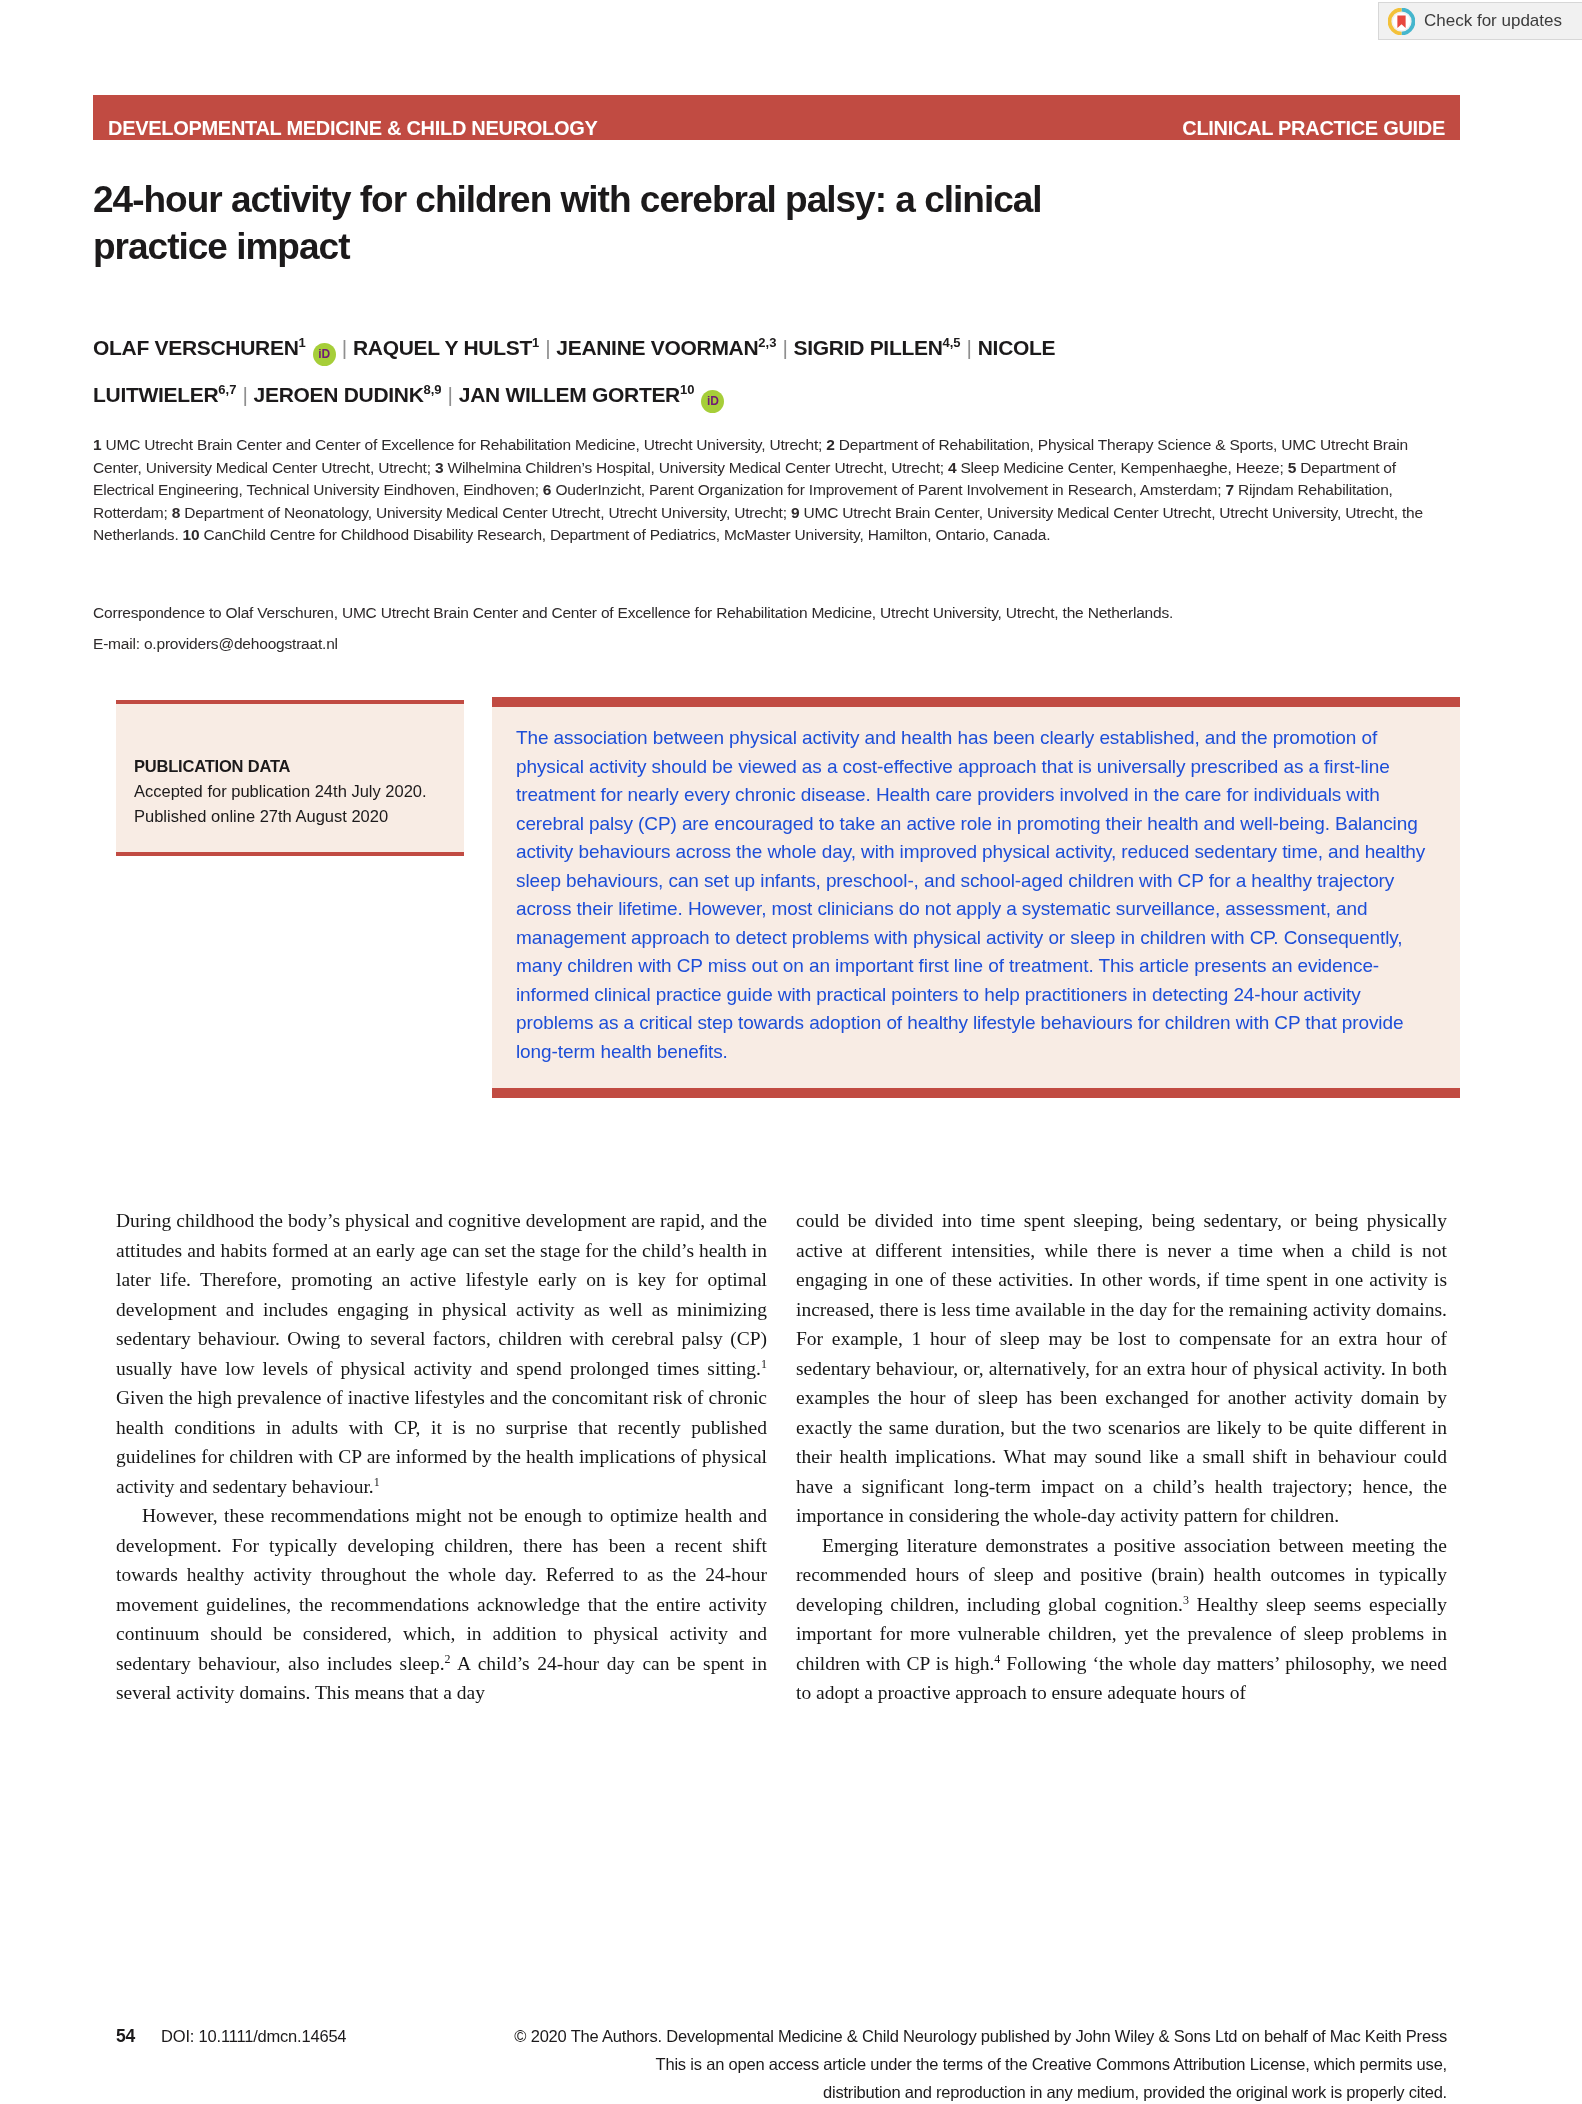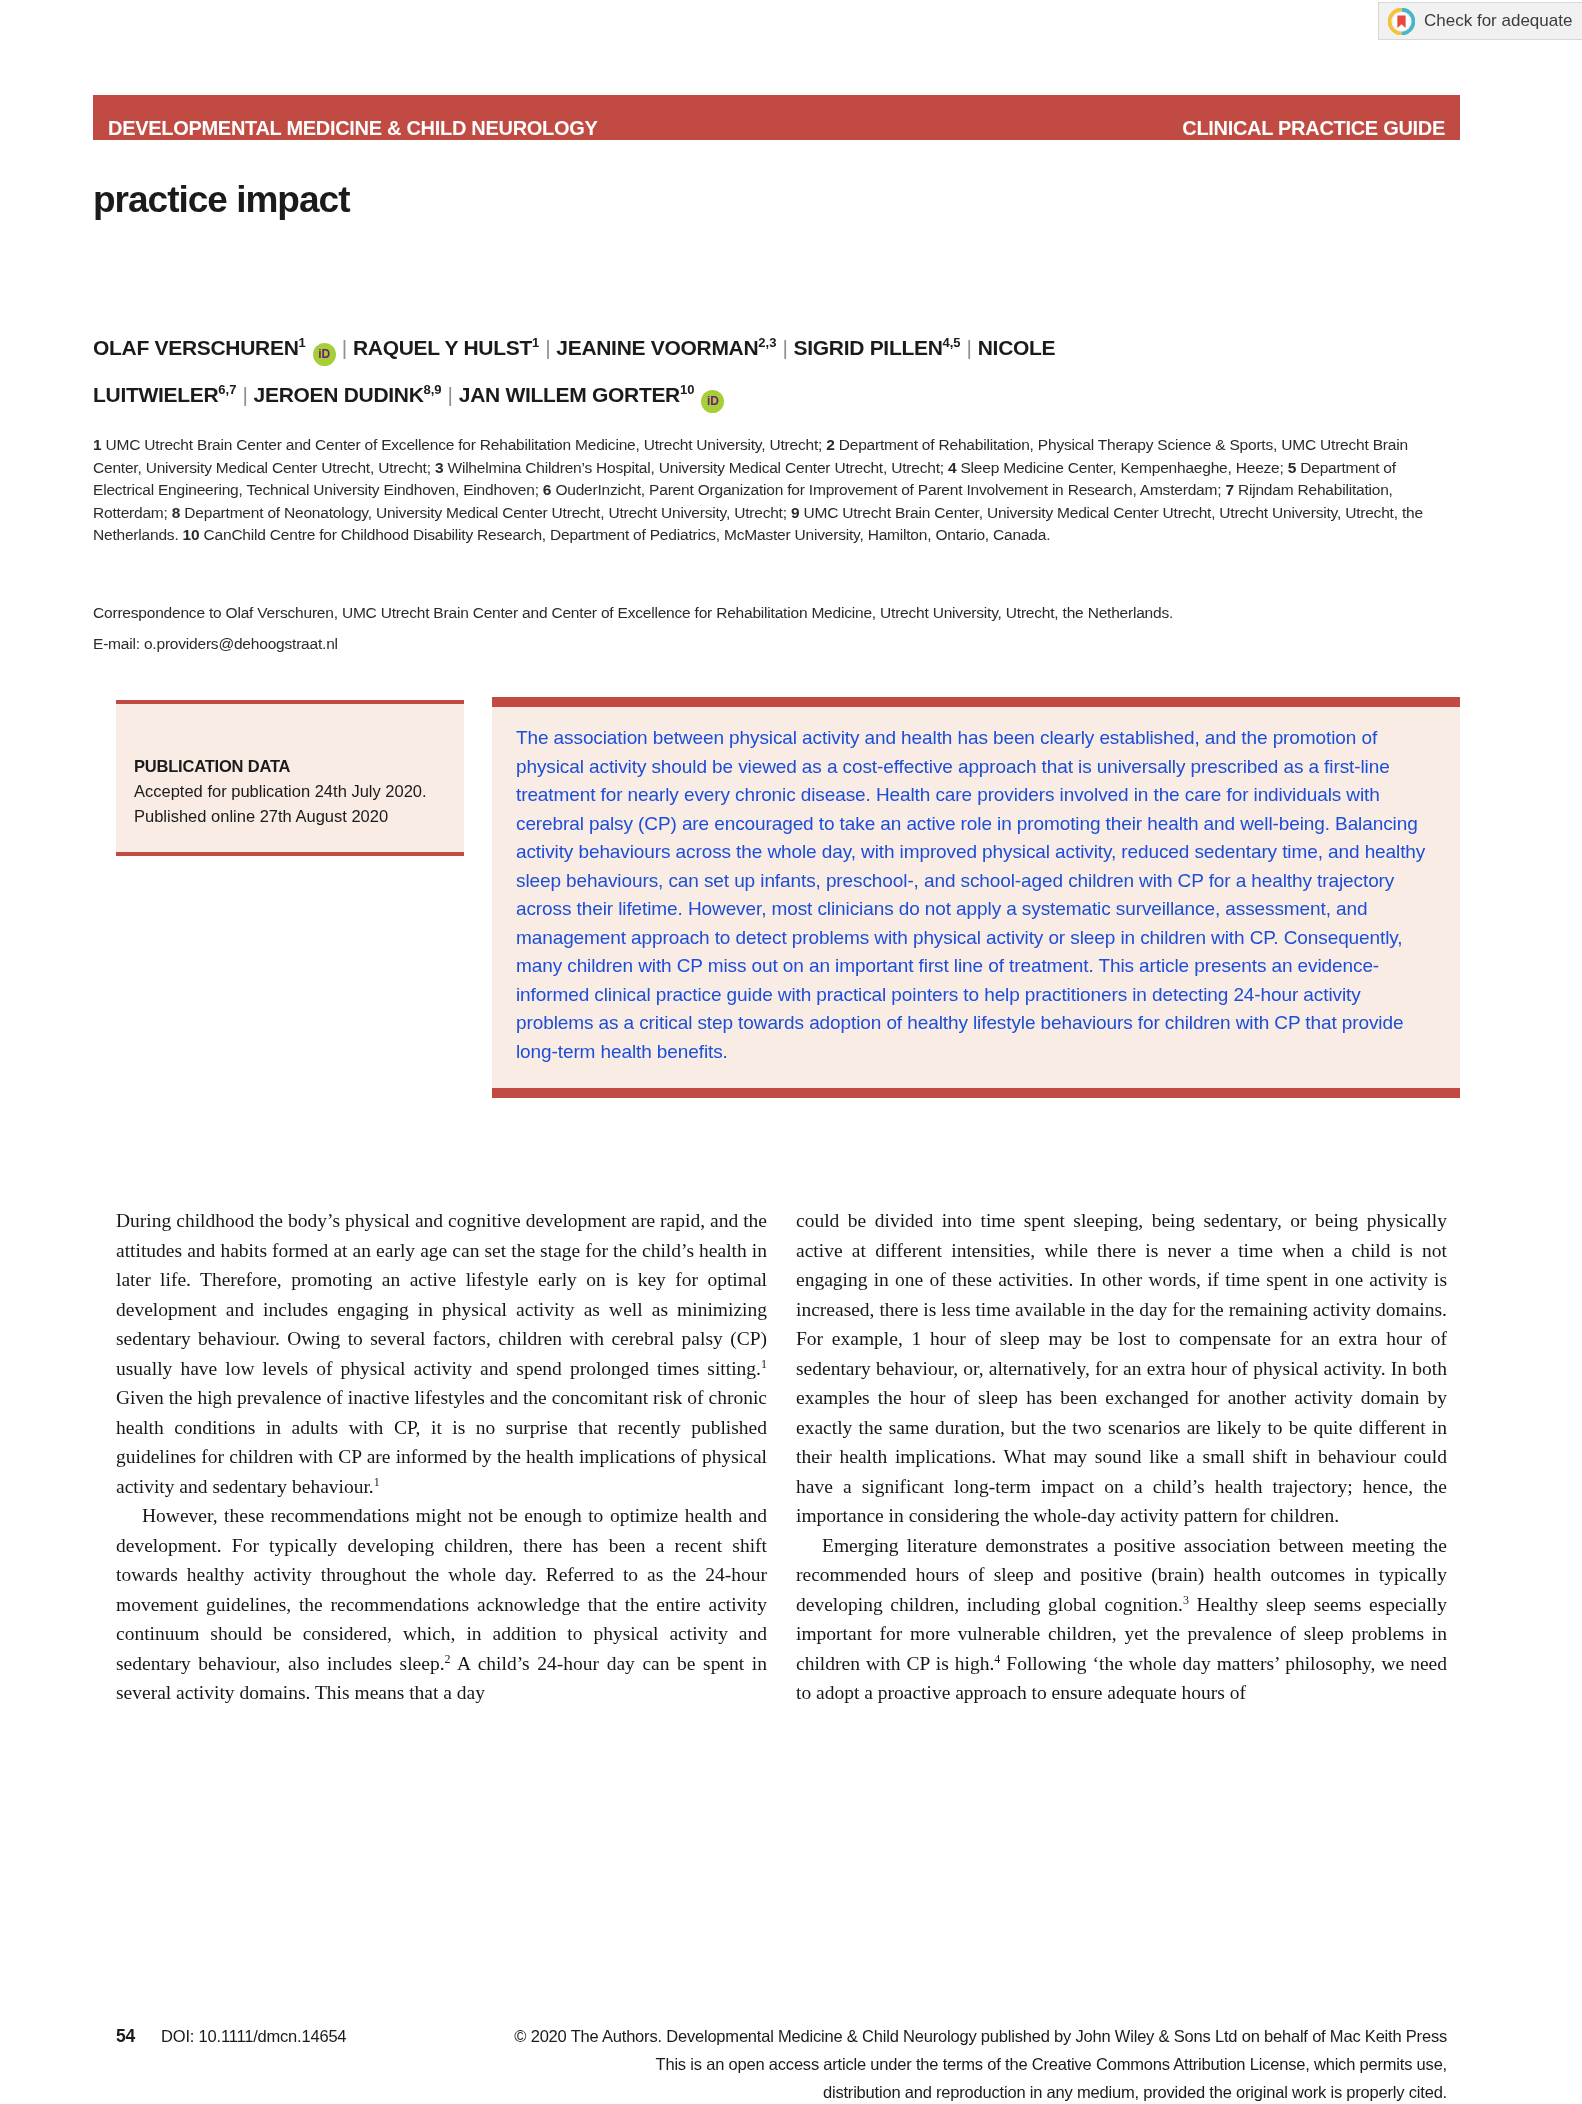--- a/index.html
+++ b/index.html
@@ -123,29 +123,30 @@
 
   <div class="check-badge">
     <span class="crossmark">
       <svg viewBox="0 0 36 36" width="27" height="27">
         <path d="M18 2 a16 16 0 0 1 0 32" fill="none" stroke="#45b6cd" stroke-width="5"></path>
         <path d="M18 34 a16 16 0 0 1 0 -32" fill="none" stroke="#f3c13a" stroke-width="5"></path>
         <circle cx="18" cy="18" r="11.5" fill="#ffffff"></circle>
         <path d="M12.5 10 h11 v16.5 l-5.5 -4.8 -5.5 4.8 z" fill="#e8483f"></path>
       </svg>
     </span>
-    <span>Check for adequate</span>
+    <span>Check for updates</span>
   </div>
 
   <div class="banner">
     <span>DEVELOPMENTAL MEDICINE &amp; CHILD NEUROLOGY</span>
     <span>CLINICAL PRACTICE GUIDE</span>
   </div>
 
   <h1 class="title">
+    <div>24-hour activity for children with cerebral palsy: a clinical</div>
     <div>practice impact</div>
   </h1>
 
   <div class="authors"><span class="author">OLAF VERSCHUREN<sup>1</sup></span><span class="orcid">iD</span><span class="sep">|</span><span class="author">RAQUEL Y HULST<sup>1</sup></span><span class="sep">|</span><span class="author">JEANINE VOORMAN<sup>2,3</sup></span><span class="sep">|</span><span class="author">SIGRID PILLEN<sup>4,5</sup></span><span class="sep">|</span><span class="author">NICOLE LUITWIELER<sup>6,7</sup></span><span class="sep">|</span><span class="author">JEROEN DUDINK<sup>8,9</sup></span><span class="sep">|</span><span class="author">JAN WILLEM GORTER<sup>10</sup></span><span class="orcid">iD</span></div>
 
   <div class="affiliations"><b>1 </b><span>UMC Utrecht Brain Center and Center of Excellence for Rehabilitation Medicine, Utrecht University, Utrecht; </span><b>2 </b><span>Department of Rehabilitation, Physical Therapy Science &amp; Sports, UMC Utrecht Brain Center, University Medical Center Utrecht, Utrecht; </span><b>3 </b><span>Wilhelmina Children’s Hospital, University Medical Center Utrecht, Utrecht; </span><b>4 </b><span>Sleep Medicine Center, Kempenhaeghe, Heeze; </span><b>5 </b><span>Department of Electrical Engineering, Technical University Eindhoven, Eindhoven; </span><b>6 </b><span>OuderInzicht, Parent Organization for Improvement of Parent Involvement in Research, Amsterdam; </span><b>7 </b><span>Rijndam Rehabilitation, Rotterdam; </span><b>8 </b><span>Department of Neonatology, University Medical Center Utrecht, Utrecht University, Utrecht; </span><b>9 </b><span>UMC Utrecht Brain Center, University Medical Center Utrecht, Utrecht University, Utrecht, the Netherlands. </span><b>10 </b><span>CanChild Centre for Childhood Disability Research, Department of Pediatrics, McMaster University, Hamilton, Ontario, Canada.</span></div>
 
   <div class="correspondence">
     <div>Correspondence to Olaf Verschuren, UMC Utrecht Brain Center and Center of Excellence for Rehabilitation Medicine, Utrecht University, Utrecht, the Netherlands.</div>
     <div class="email-row">

